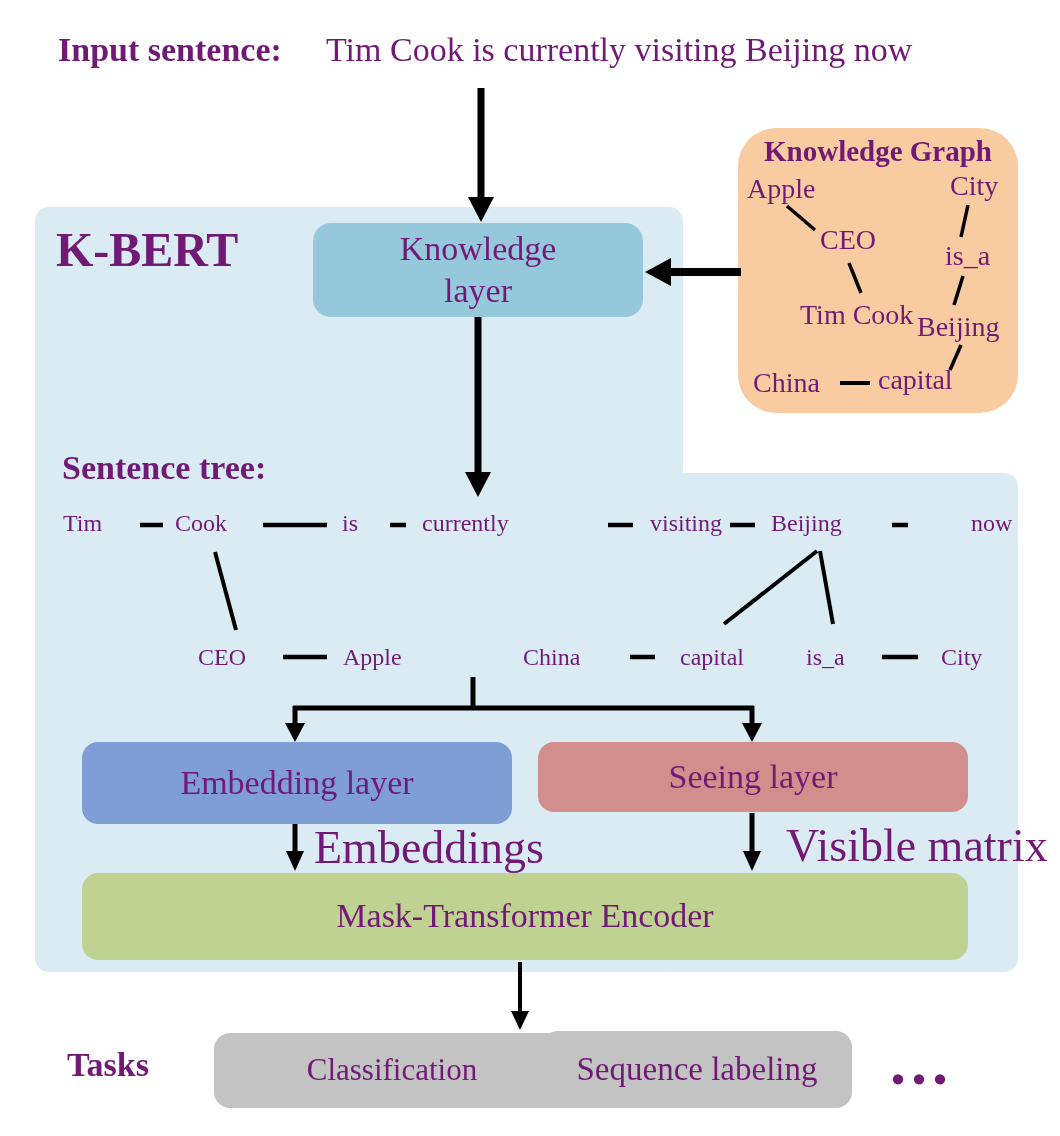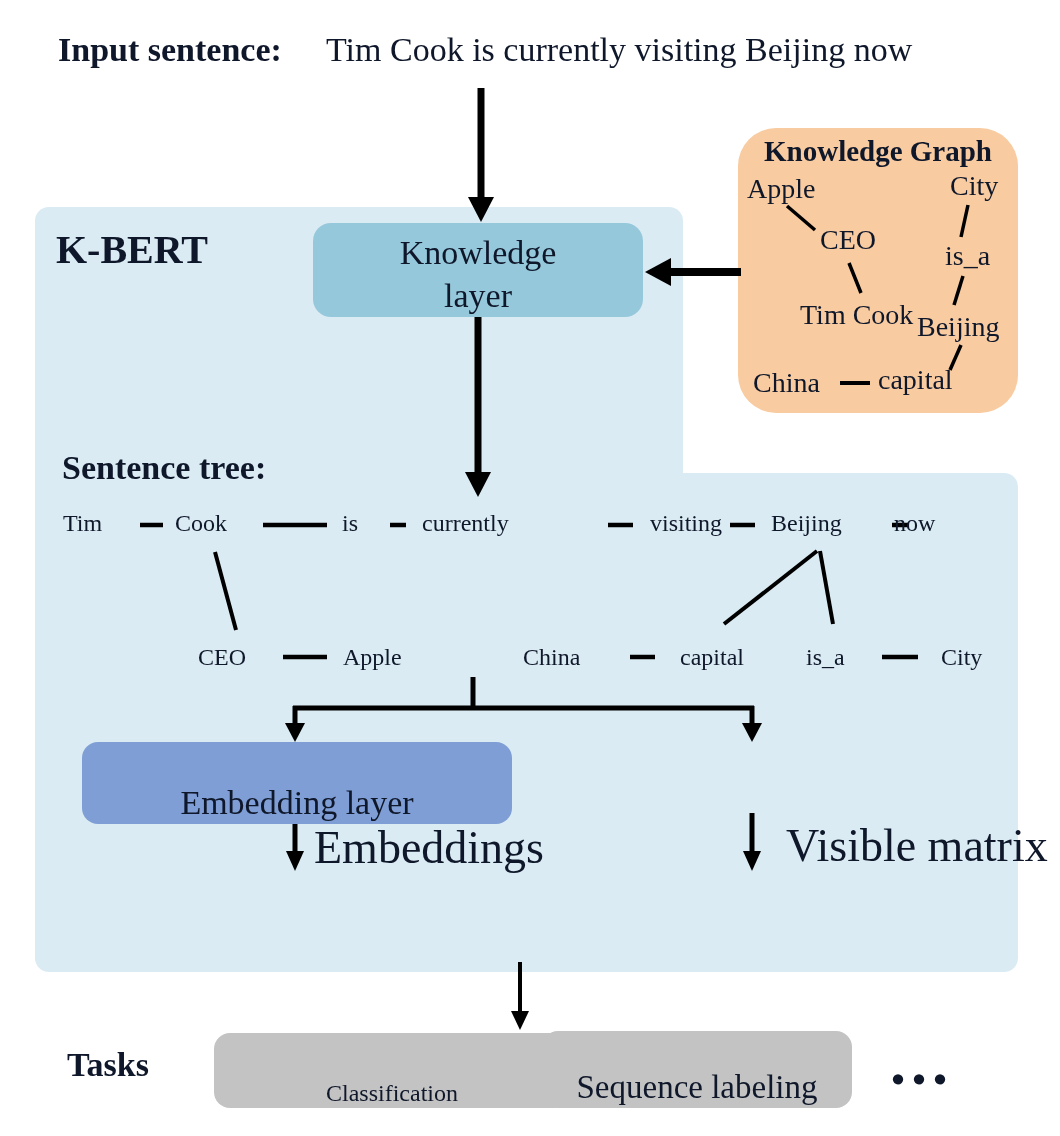--- a/index.html
+++ b/index.html
@@ -1,29 +1,29 @@
 <!DOCTYPE html>
 <html style="--kbert-bg: #daebf3; --knowledge-layer: #96c8db; --kg-box: #f8cba0; --embedding: #7e9ed5; --seeing: #d18e8c; --encoder: #c0d292; --task: #c3c3c3; --line: #000000;"><head>
 <meta charset="utf-8">
 <style>
   html,body{margin:0;padding:0;background:#ffffff;}
   #canvas{
     position:relative;
     width:1060px;height:1136px;
     background:#ffffff;
     font-family:"Liberation Serif","DejaVu Serif",serif;
-    color:#0f172a;
+    color:#701a75;
     overflow:hidden;
   }
   .abs{position:absolute;}
   .vcenter{transform:translateY(-50%);white-space:nowrap;}
   .region{position:absolute;background:var(--kbert-bg);border-radius:14px;}
   .box{
     position:absolute;border-radius:16px;
-    display:flex;align-items:flex-end;justify-content:center;
+    display:flex;align-items:center;justify-content:center;
     text-align:center;font-size:34px;line-height:1.25;
   }
   .bold{font-weight:bold;}
   .label-lg{font-size:34px;font-weight:bold;white-space:nowrap;}
   .token{font-size:24px;white-space:nowrap;}
   .kgnode{font-size:28px;white-space:nowrap;}
   svg{position:absolute;left:0;top:0;pointer-events:none;}
   .arrowlabel{font-size:46px;white-space:nowrap;}
 </style>
 </head>
@@ -93,21 +93,21 @@
       <polygon points="752,742 742,723 762,723"></polygon>
       <polygon points="295,871 286,851 304,851"></polygon>
       <polygon points="752,871 743,851 761,851"></polygon>
       <polygon points="520,1030 511,1011 529,1011"></polygon>
     </g>
   </svg>
 
   <span class="abs vcenter label-lg" style="left:58px;top:50px;">Input sentence:</span>
   <span class="abs vcenter token" style="left:326px;top:50px;font-size:34px;">Tim Cook is currently visiting Beijing now</span>
 
-  <span class="abs vcenter bold" style="left:56px;top:249px;font-size:40px;font-family:Liberation Serif, serif;">K-BERT</span>
+  <span class="abs vcenter bold" style="left:56px;top:249px;font-size:48px;font-family:Liberation Serif, serif;">K-BERT</span>
 
   <div class="box" style="left:313px;top:223px;width:330px;height:94px;background:var(--knowledge-layer);border-radius:18px;">
     <div>
       <div>Knowledge</div>
       <div>layer</div>
     </div>
   </div>
 
   <div class="abs bold" style="left:738px;top:135px;width:280px;text-align:center;font-size:29px;">Knowledge Graph</div>
   <span class="abs vcenter kgnode" style="left:747px;top:189px;">Apple</span>
@@ -120,39 +120,45 @@
   <span class="abs vcenter kgnode" style="left:878px;top:380px;">capital</span>
 
   <span class="abs vcenter label-lg" style="left:62px;top:468px;">Sentence tree:</span>
 
   <span class="abs vcenter token" style="left:63px;top:523px;">Tim</span>
   <span class="abs vcenter token" style="left:175px;top:523px;">Cook</span>
   <span class="abs vcenter token" style="left:342px;top:523px;">is</span>
   <span class="abs vcenter token" style="left:422px;top:523px;">currently</span>
   <span class="abs vcenter token" style="left:650px;top:523px;">visiting</span>
   <span class="abs vcenter token" style="left:771px;top:523px;">Beijing</span>
-  <span class="abs vcenter token" style="left:894px;top:523px;font-family:Liberation Serif, serif;">now</span>
+  <span class="abs vcenter token" style="left:971px;top:523px;font-family:Liberation Serif, serif;">now</span>
 
   <span class="abs vcenter token" style="left:198px;top:657px;">CEO</span>
   <span class="abs vcenter token" style="left:343px;top:657px;">Apple</span>
   <span class="abs vcenter token" style="left:523px;top:657px;">China</span>
   <span class="abs vcenter token" style="left:680px;top:657px;">capital</span>
   <span class="abs vcenter token" style="left:806px;top:657px;">is_a</span>
   <span class="abs vcenter token" style="left:941px;top:657px;">City</span>
 
   <div class="box" style="left:82px;top:742px;width:430px;height:82px;background:var(--embedding);">
     <span>Embedding layer</span>
   </div>
+  <div class="box" style="left:538px;top:742px;width:430px;height:70px;background:var(--seeing);">
+    <span>Seeing layer</span>
+  </div>
 
   <span class="abs vcenter arrowlabel" style="left:314px;top:847px;">Embeddings</span>
   <span class="abs vcenter arrowlabel" style="left:786px;top:845px;">Visible matrix</span>
 
+  <div class="box" style="left:82px;top:873px;width:886px;height:87px;background:var(--encoder);">
+    <span>Mask-Transformer Encoder</span>
+  </div>
 
   <span class="abs vcenter label-lg" style="left:67px;top:1065px;">Tasks</span>
-  <div class="box" style="left:214px;top:1033px;width:356px;height:75px;background:var(--task);font-size:24px;">
+  <div class="box" style="left:214px;top:1033px;width:356px;height:75px;background:var(--task);font-size:31px;">
     <span>Classification</span>
   </div>
   <div class="box" style="left:542px;top:1031px;width:310px;height:77px;background:var(--task);font-size:33px;">
     <span>Sequence labeling</span>
   </div>
   <span class="abs bold" style="left:890px;top:1031px;font-size:64px;letter-spacing:5px;line-height:1;">...</span>
 
 </div>
 
 </body></html>

